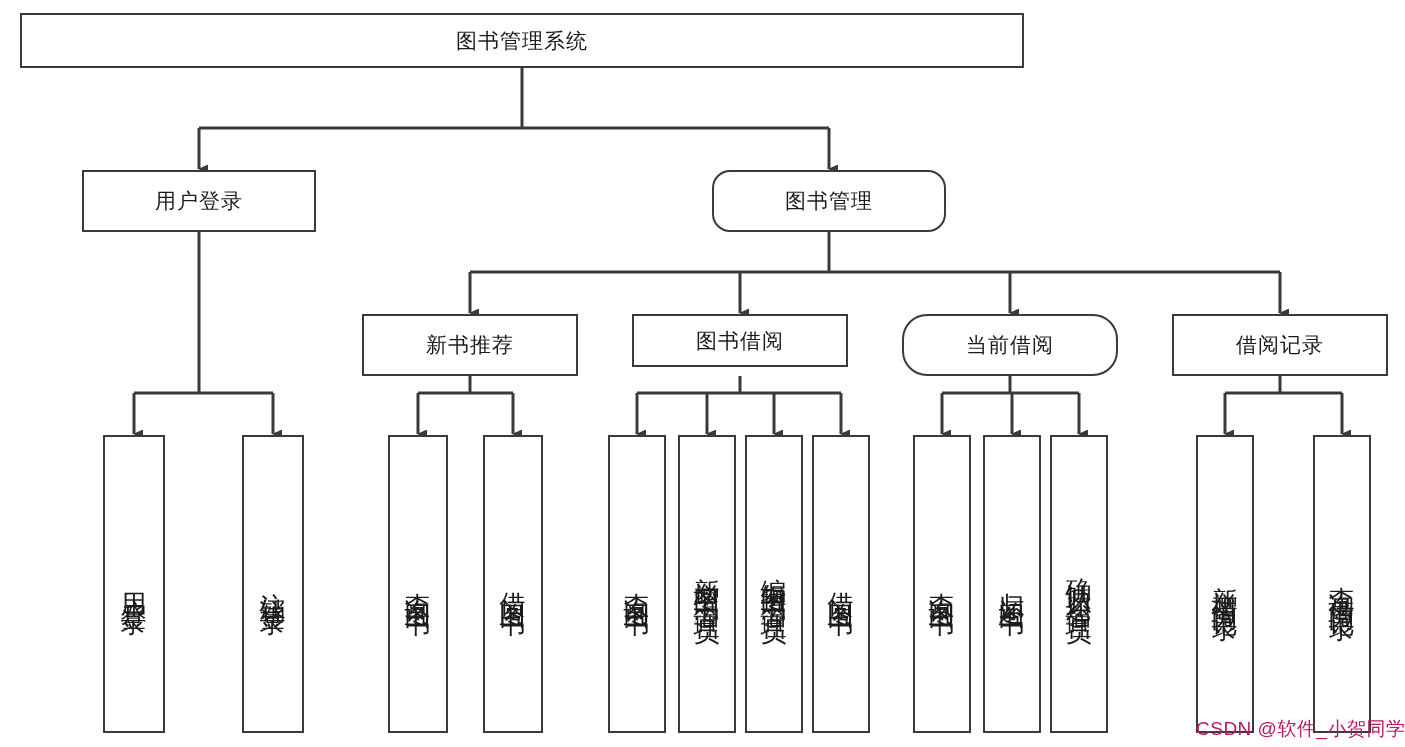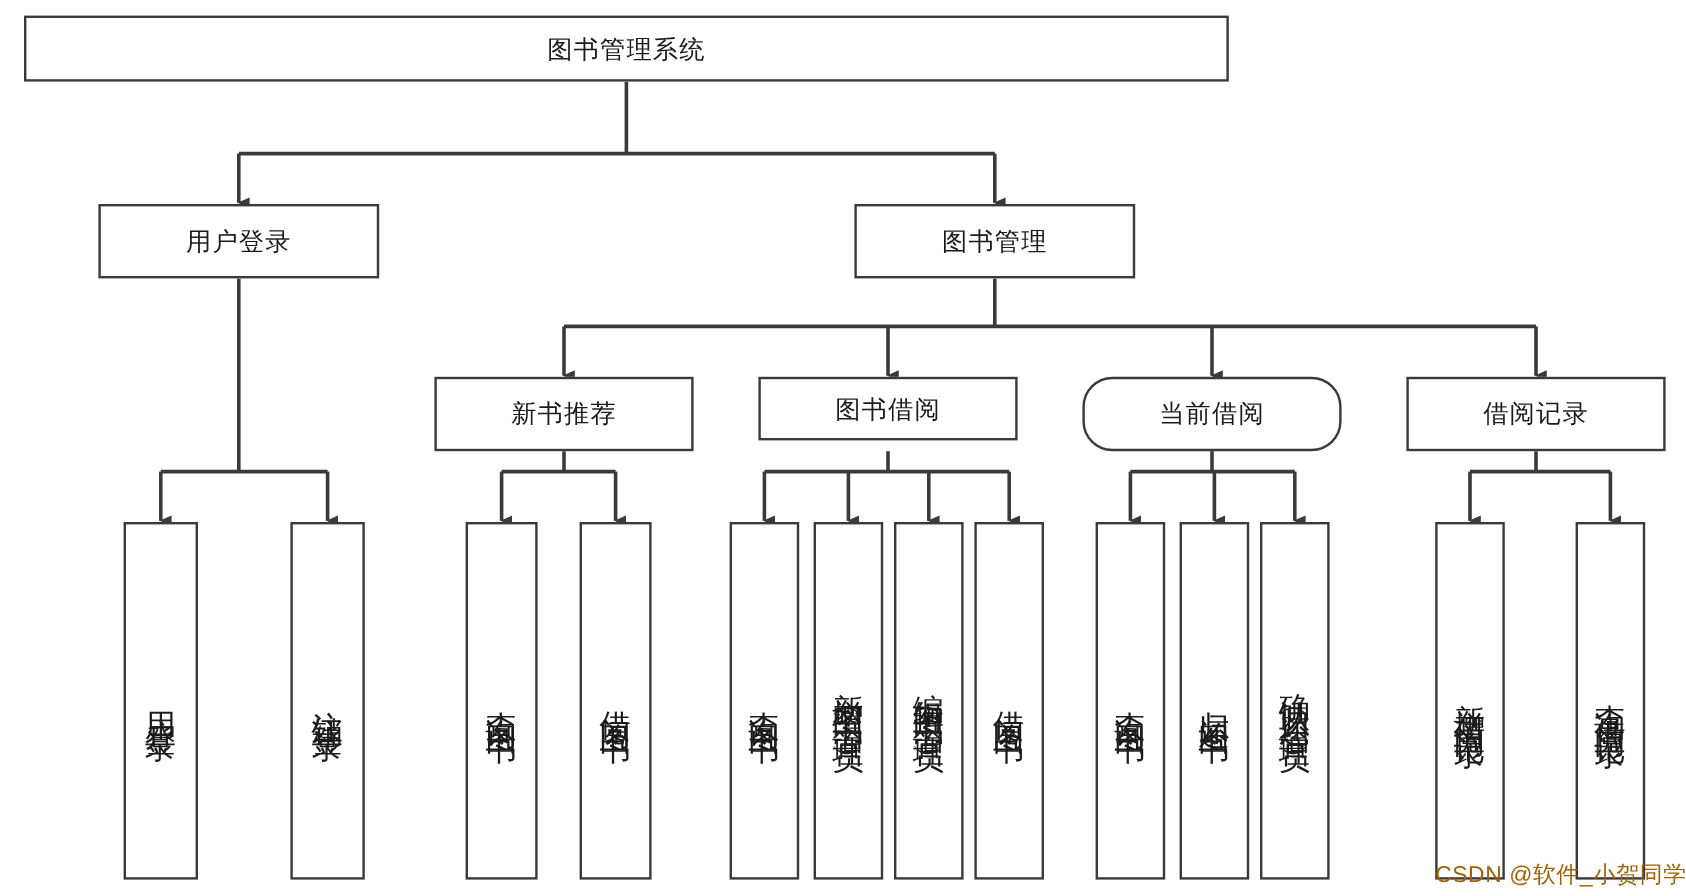--- a/index.html
+++ b/index.html
@@ -46,21 +46,21 @@
     font-size: 26px;
     line-height: 1.08;
     letter-spacing: 6px;
     text-align: center;
     white-space: normal;
     padding: 2px 0;
   }
   .watermark {
     position: absolute;
     font-size: 19px;
-    color: #a16207;
+    color: #be185d;
     white-space: nowrap;
     letter-spacing: 0.5px;
   }
 </style>
 </head>
 <body>
 
 <div id="canvas">
   <svg id="wires" viewBox="0 0 1405 747">
     <defs>
@@ -100,21 +100,21 @@
         <path d="M 1079 393 L 1079 434" marker-end="url(#arrowhead)"></path>
         <path d="M 1280 376 L 1280 393"></path>
         <path d="M 1225 393 L 1342 393"></path>
         <path d="M 1225 393 L 1225 434" marker-end="url(#arrowhead)"></path>
         <path d="M 1342 393 L 1342 434" marker-end="url(#arrowhead)"></path>
       </g>
   </svg>
   <div id="node-layer">
       <div class="node node-h" style="left: 20px; top: 13px; width: 1004px; height: 55px;">图书管理系统</div>
       <div class="node node-h" style="left: 82px; top: 170px; width: 234px; height: 62px;">用户登录</div>
-      <div class="node node-h" style="left: 712px; top: 170px; width: 234px; height: 62px;">图书管理</div>
+      <div class="node node-h" style="left: 712px; top: 170px; width: 234px; height: 62px; border-radius: 18px;">图书管理</div>
       <div class="node node-h" style="left: 362px; top: 314px; width: 216px; height: 62px; font-family: Liberation Serif, serif;">新书推荐</div>
       <div class="node node-h" style="left: 632px; top: 314px; width: 216px; height: 53px;">图书借阅</div>
       <div class="node node-h" style="left: 902px; top: 314px; width: 216px; height: 62px; border-radius: 25px;">当前借阅</div>
       <div class="node node-h" style="left: 1172px; top: 314px; width: 216px; height: 62px;">借阅记录</div>
       <div class="node node-v" style="left: 103px; top: 435px; width: 62px; height: 298px;">用户登录</div>
       <div class="node node-v" style="left: 242px; top: 435px; width: 62px; height: 298px;">注销登录</div>
       <div class="node node-v" style="left: 388px; top: 435px; width: 60px; height: 298px;">查询图书</div>
       <div class="node node-v" style="left: 483px; top: 435px; width: 60px; height: 298px;">借阅图书</div>
       <div class="node node-v" style="left: 608px; top: 435px; width: 58px; height: 298px;">查询图书</div>
       <div class="node node-v" style="left: 678px; top: 435px; width: 58px; height: 298px;">新增图书（管理员）</div>

